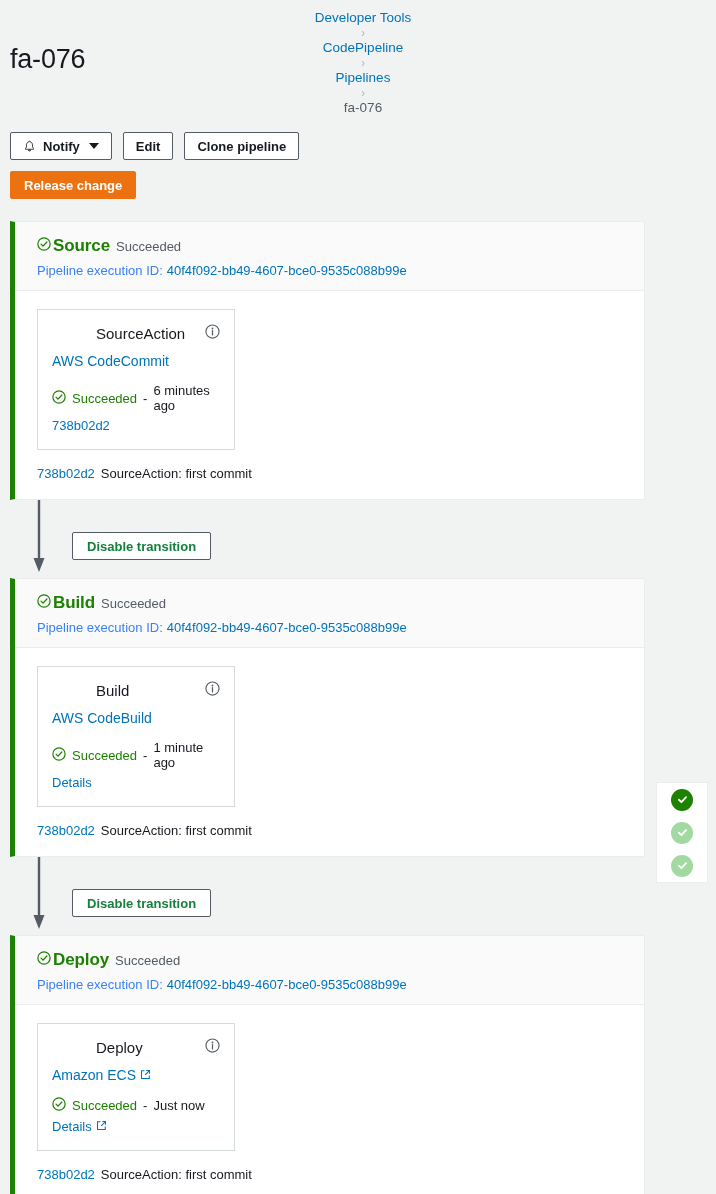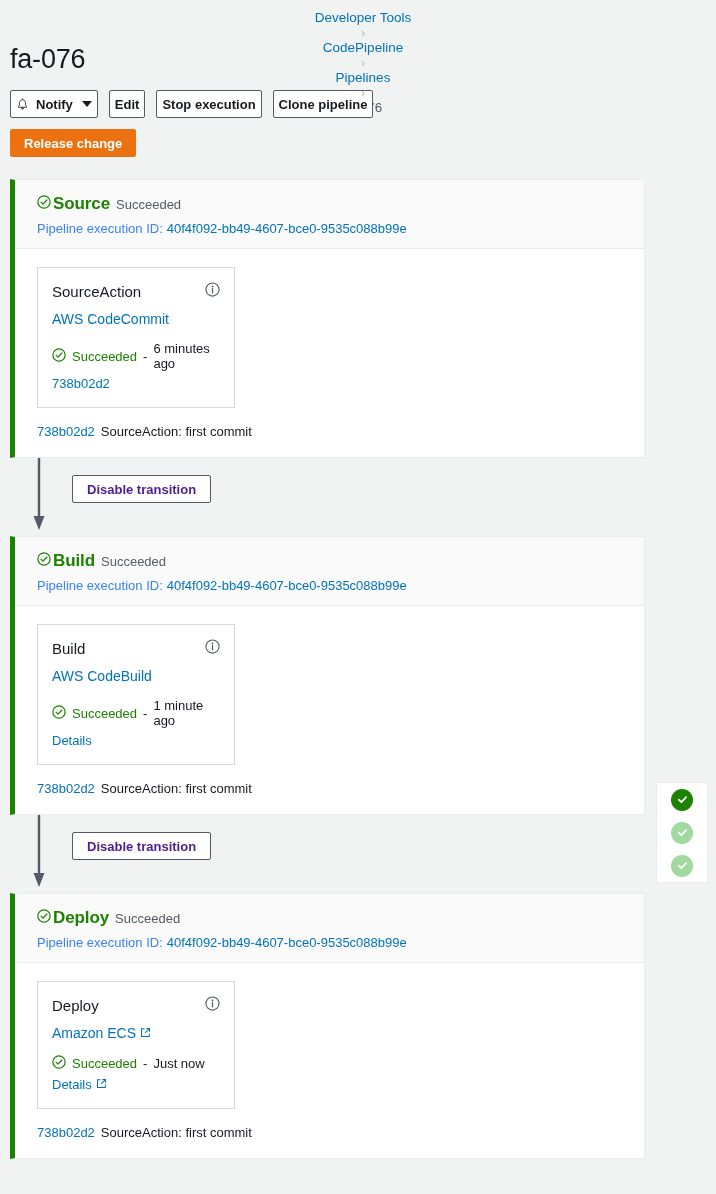--- a/index.html
+++ b/index.html
@@ -40,30 +40,31 @@
   
   .btn-row {
     display: flex; align-items: center;
     gap: 11px;
     padding: 14px 0 0 10px;
   }
   .btn {
     display: inline-flex; align-items: center; justify-content: center;
     gap: 7px;
     height: 28px;
-    padding: 0 5px;
+    padding: 0 12px;
     background: #ffffff;
     border: 1px solid #545b64;
     border-radius: 2px;
     font-family: "Liberation Sans", sans-serif;
     font-size: 13px;
     font-weight: bold;
     color: #16191f;
     cursor: pointer;
     white-space: nowrap;
+    margin-top: 42px;
   }
   .btn .bell { display: inline-block; width: 13px; height: 13px; }
   .btn .caret {
     display: inline-block;
     width: 0; height: 0;
     border-left: 5px solid transparent;
     border-right: 5px solid transparent;
     border-top: 6px solid #16191f;
     margin-left: 2px;
   }
@@ -108,21 +109,21 @@
   .stage-exec .val { color: #0073bb; margin-left: 4px; }
 
   .stage-body { padding: 18px 16px 0 22px; }
 
   .action-card {
     width: 198px;
     background: #ffffff;
     border: 1px solid #d5dbdb;
     padding: 14px 14px 15px 14px;
   }
-  .action-top { display: flex; align-items: center; justify-content: space-between; }
+  .action-top { display: flex; align-items: center; justify-content: space-between; margin-left: 44px; }
   .action-name { font-size: 15px; color: #16191f; }
   .info-icon { width: 15px; height: 15px; flex: none; cursor: pointer; }
   .action-provider {
     margin-top: 10px;
     font-size: 14px; color: #0073bb;
     display: inline-flex; align-items: center; gap: 4px;
     cursor: pointer;
   }
   .action-status-row {
     margin-top: 13px;
@@ -150,28 +151,28 @@
 
   
   .transition {
     position: relative;
     height: 78px;
     width: 635px;
   }
   .arrow-svg { position: absolute; left: 22px; top: 0; }
   .disable-btn {
     position: absolute;
-    left: 62px; top: 17px;
+    left: 62px; top: 32px;
     height: 28px; padding: 0 14px;
     display: inline-flex; align-items: center; justify-content: center;
     background: #ffffff;
     border: 1px solid #545b64;
     border-radius: 2px;
     font-family: "Liberation Sans", sans-serif;
-    font-size: 13px; font-weight: bold; color: #4c1d95;
+    font-size: 13px; font-weight: bold; color: #15803d;
     cursor: pointer; white-space: nowrap;
   }
 
   
   .minimap {
     position: absolute;
     left: 656px; top: 782px;
     width: 52px; height: 101px;
     background: #ffffff;
     border: 1px solid #eaeded;
@@ -209,21 +210,20 @@
     <button class="btn">
       <span class="bell">
         <svg viewBox="0 0 16 16" width="13" height="13">
             <path d="M8 1.2c-.4 0-.7.3-.7.7v.4C5.6 2.6 4.3 4.1 4.3 5.9v2.6L3 10.6v.8h10v-.8l-1.3-2.1V5.9c0-1.8-1.3-3.3-3-3.6v-.4c0-.4-.3-.7-.7-.7zM6.7 12.3a1.3 1.3 0 0 0 2.6 0z" fill="none" stroke="#16191f" stroke-width="1"></path>
           </svg>
       </span>
       <span>Notify</span>
       <span class="caret"></span>
     </button>
     <button class="btn">Edit</button>
-    <button class="btn">Stop execution</button>
     <button class="btn">Clone pipeline</button>
   </div>
   <div class="btn-primary-row">
     <button class="btn-primary">Release change</button>
   </div>
 
   <div class="pipeline">
 
     <section class="stage">
       <div class="stage-header">

